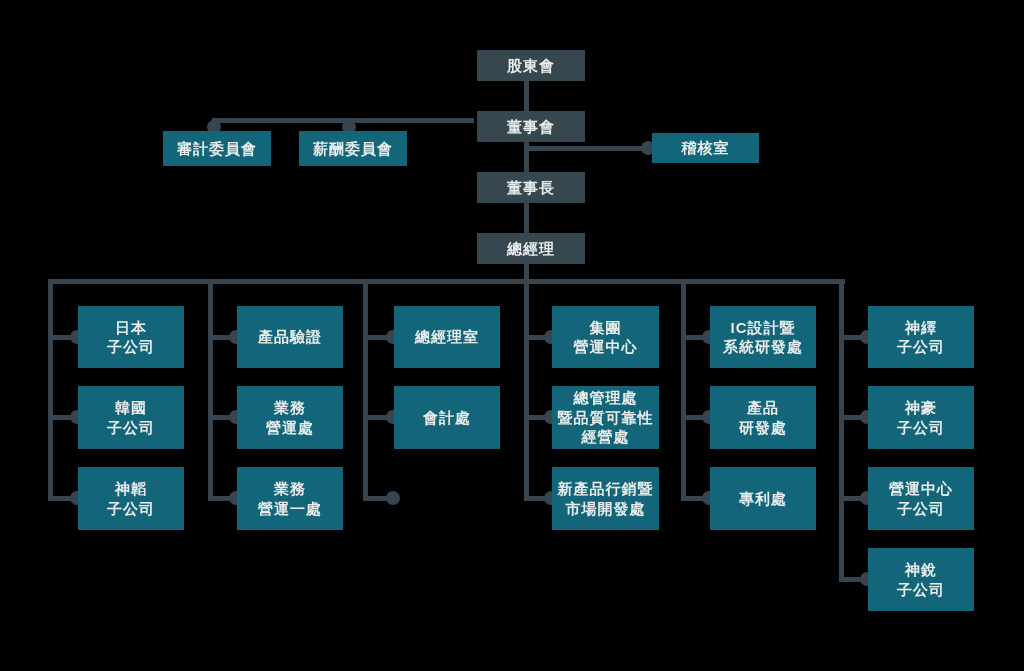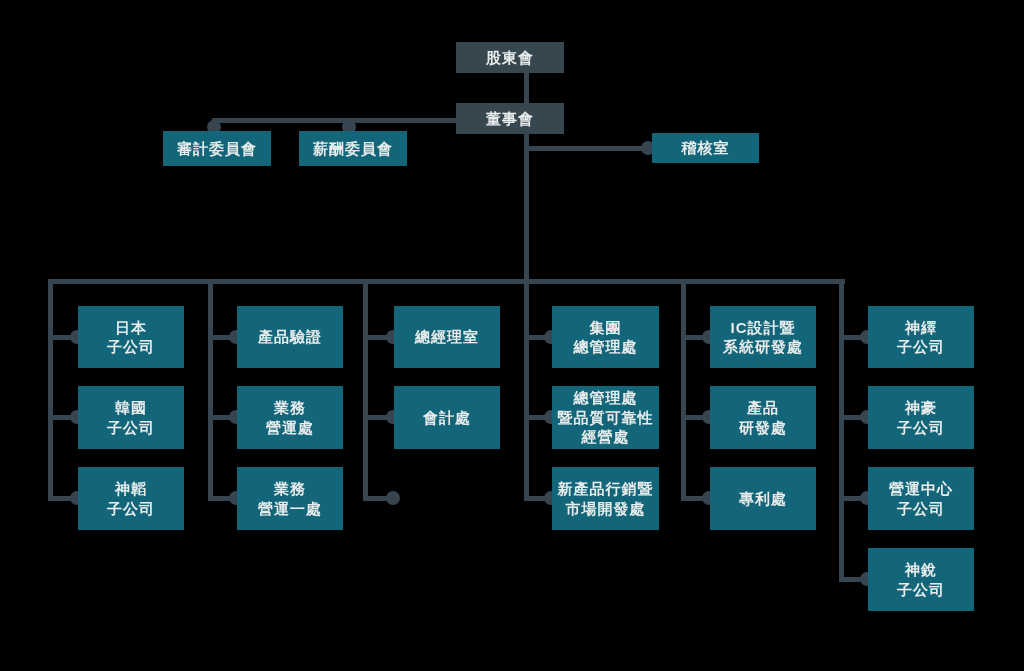--- a/index.html
+++ b/index.html
@@ -9,21 +9,21 @@
     font-family:"Liberation Sans","DejaVu Sans",sans-serif;
   }
   .line{position:absolute;background:var(--connector,#36454F);}
   .dot{position:absolute;width:14px;height:14px;border-radius:50%;background:var(--connector,#36454F);}
   .box{
     position:absolute;display:flex;align-items:center;justify-content:center;
     text-align:center;white-space:pre-line;
     font-weight:700;font-size:15px;line-height:19.5px;letter-spacing:1px;
     color:var(--text,#E8ECEC);
   }
-  .exec{left:456px;width:108px;height:31px;background:var(--executive-box,#37474F);}
+  .exec{left:477px;width:108px;height:31px;background:var(--executive-box,#37474F);margin-top:8px;}
   .e1{top:42px}.e2{top:103px}.e3{top:164px}.e4{top:225px}
   .com{width:108px;height:35px;top:131px;background:var(--unit-box,#136679);}
   .com1{left:163px}.com2{left:299px}
   .audit{left:652px;top:133px;width:107px;height:30px;background:var(--unit-box,#136679);}
   .unit{width:106px;background:var(--unit-box,#136679);}
   .c1{left:78px}.c2{left:237px}.c3{left:394px}.c4{left:552px;width:107px}.c5{left:710px}.c6{left:868px}
   .r1{top:306px;height:62px}.r2{top:386px;height:63px}.r3{top:467px;height:63px}.r4{top:548px;height:63px}
   .stub{height:5px}
   .s1{top:335px}.s2{top:415px}.s3{top:496px}.s4{top:577px}
   .d1{top:330px}.d2{top:410px}.d3{top:491px}.d4{top:572px}
@@ -99,20 +99,22 @@
     <div class="line stub x6 s3"></div>
     <div class="line stub x6 s4"></div>
     <div class="dot dx6 d1"></div>
     <div class="dot dx6 d2"></div>
     <div class="dot dx6 d3"></div>
     <div class="dot dx6 d4"></div>
   </div>
 
   <div class="box exec e1">股東會</div>
   <div class="box exec e2">董事會</div>
+  <div class="box exec e3">董事長</div>
+  <div class="box exec e4">總經理</div>
 
   <div class="box com com1">審計委員會</div>
   <div class="box com com2">薪酬委員會</div>
   <div class="box audit">稽核室</div>
 
   <div class="box unit c1 r1">日本
 子公司</div>
   <div class="box unit c1 r2">韓國
 子公司</div>
   <div class="box unit c1 r3">神韜
@@ -121,21 +123,21 @@
   <div class="box unit c2 r1">產品驗證</div>
   <div class="box unit c2 r2">業務
 營運處</div>
   <div class="box unit c2 r3">業務
 營運一處</div>
 
   <div class="box unit c3 r1">總經理室</div>
   <div class="box unit c3 r2">會計處</div>
 
   <div class="box unit c4 r1">集團
-總管理處</div>
+營運中心</div>
   <div class="box unit c4 r2">總管理處
 暨品質可靠性
 經營處</div>
   <div class="box unit c4 r3">新產品行銷暨
 市場開發處</div>
 
   <div class="box unit c5 r1">IC設計暨
 系統研發處</div>
   <div class="box unit c5 r2">產品
 研發處</div>

